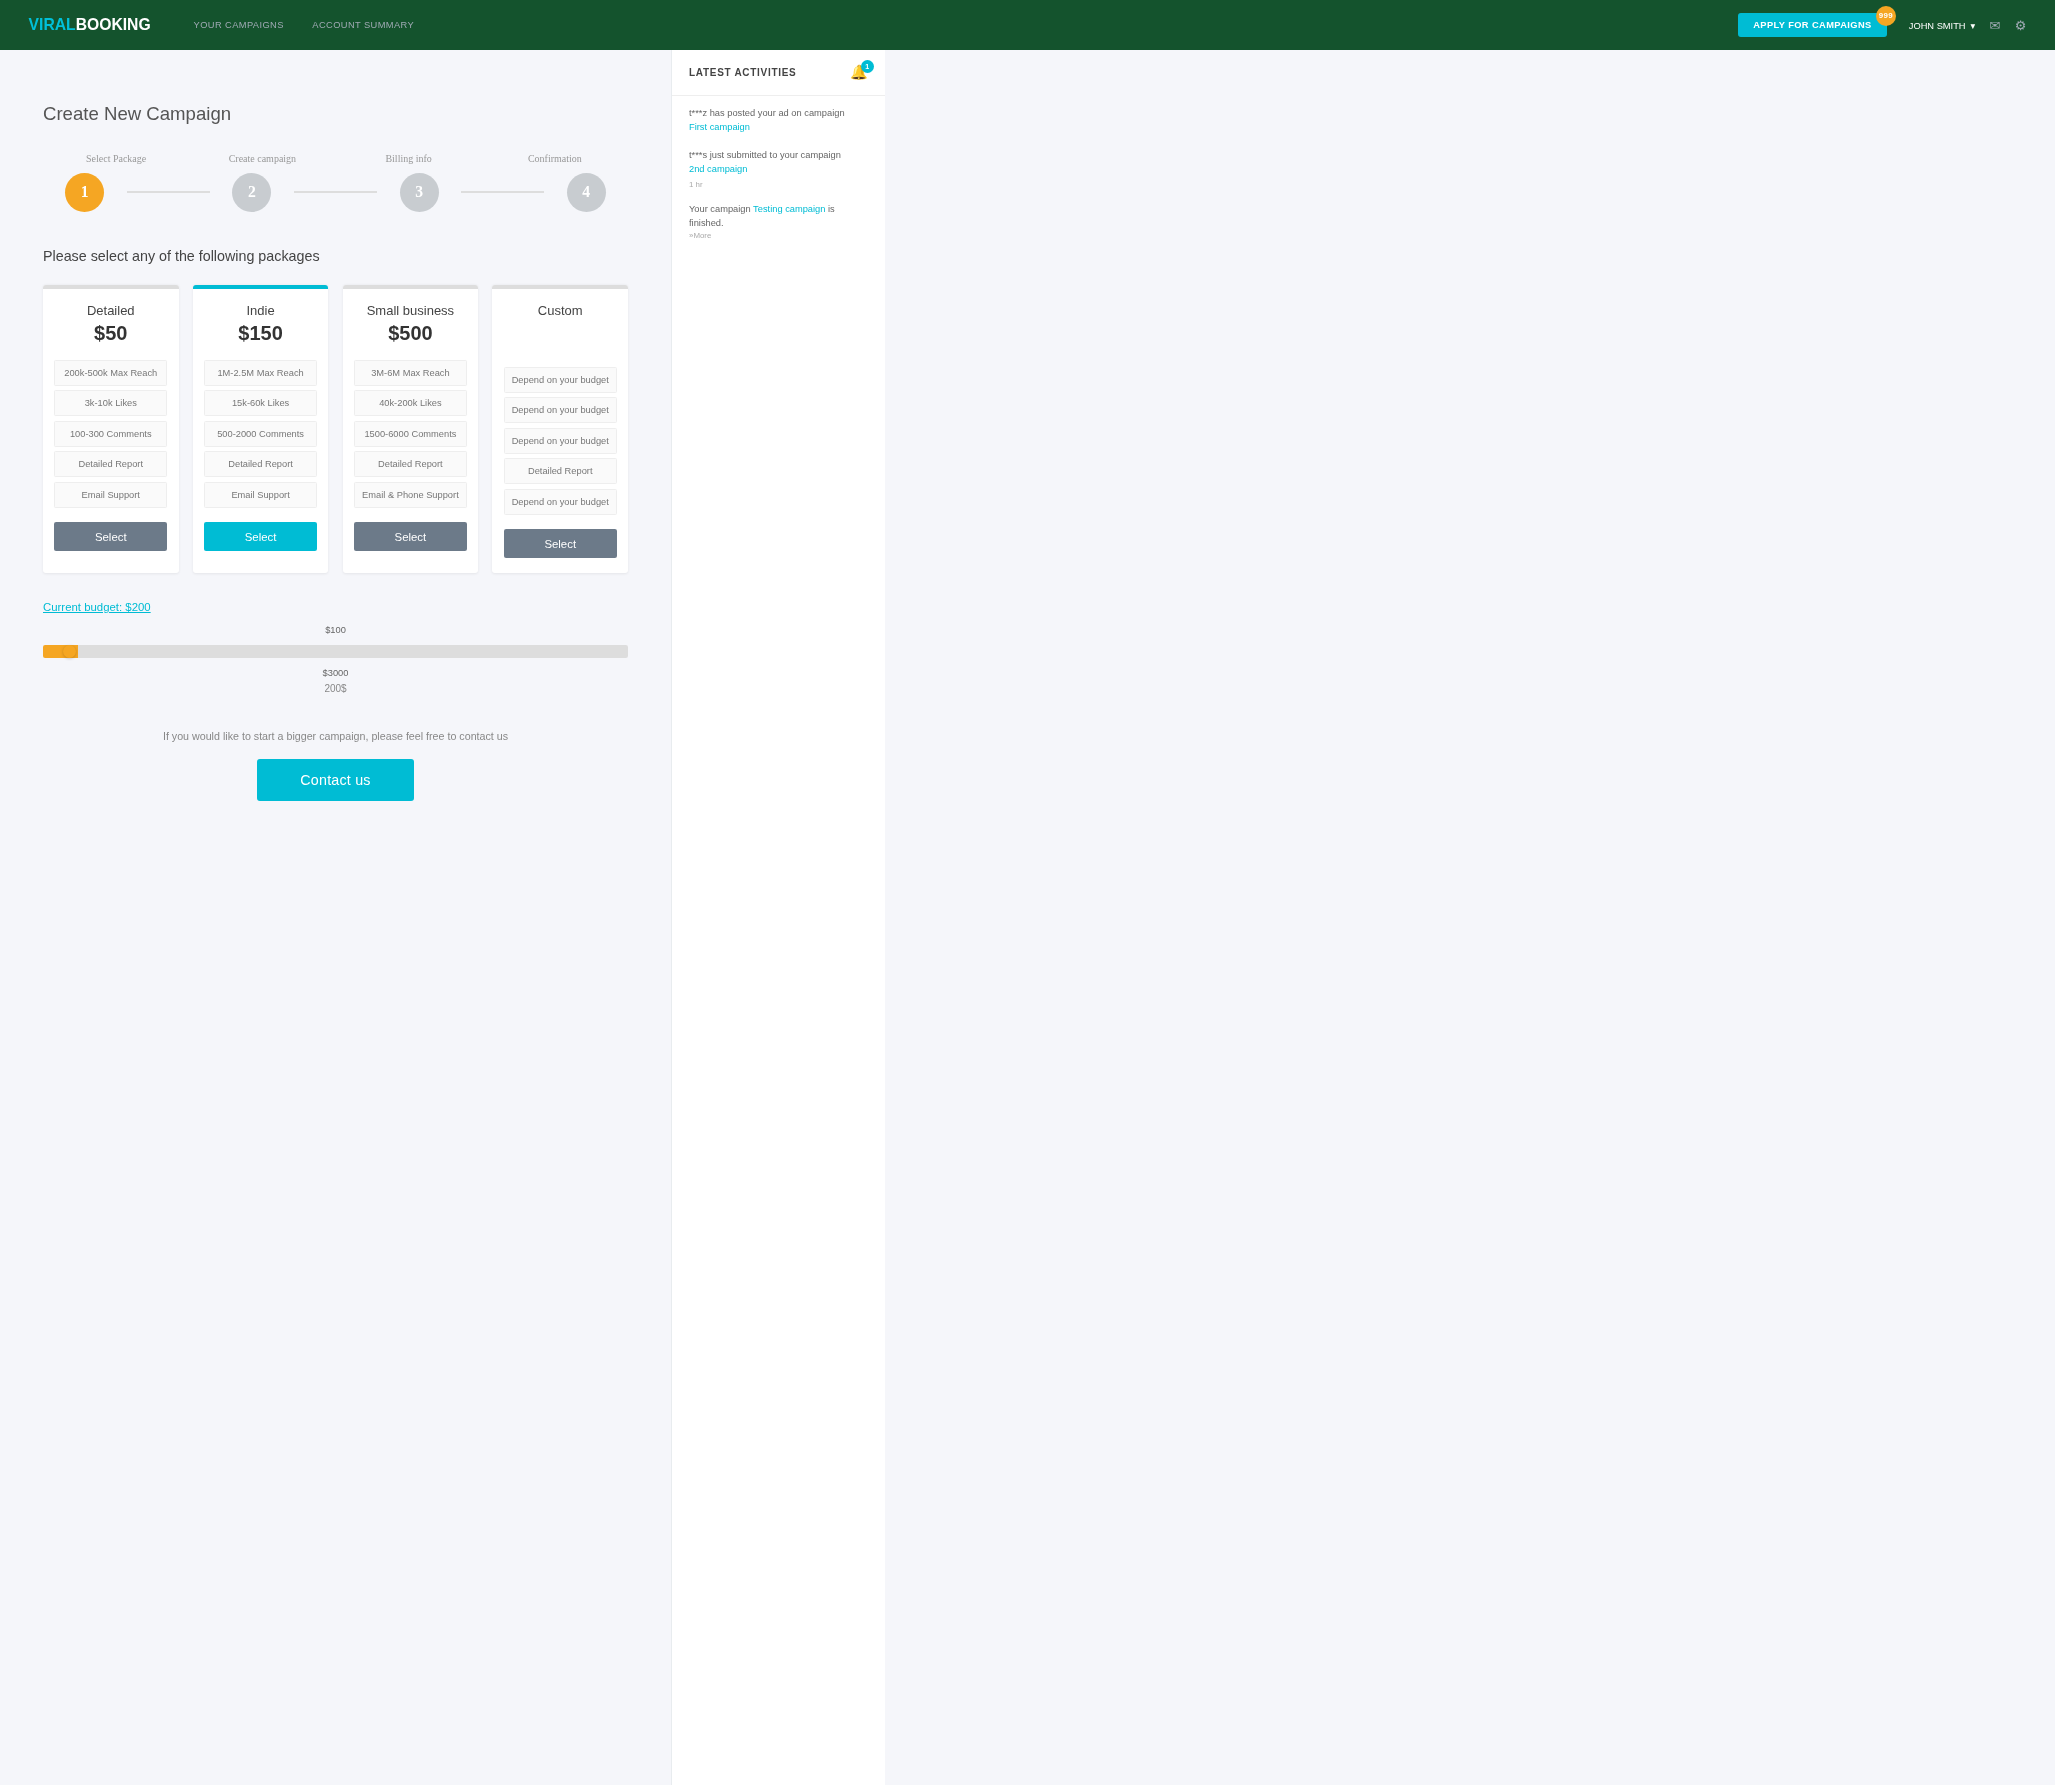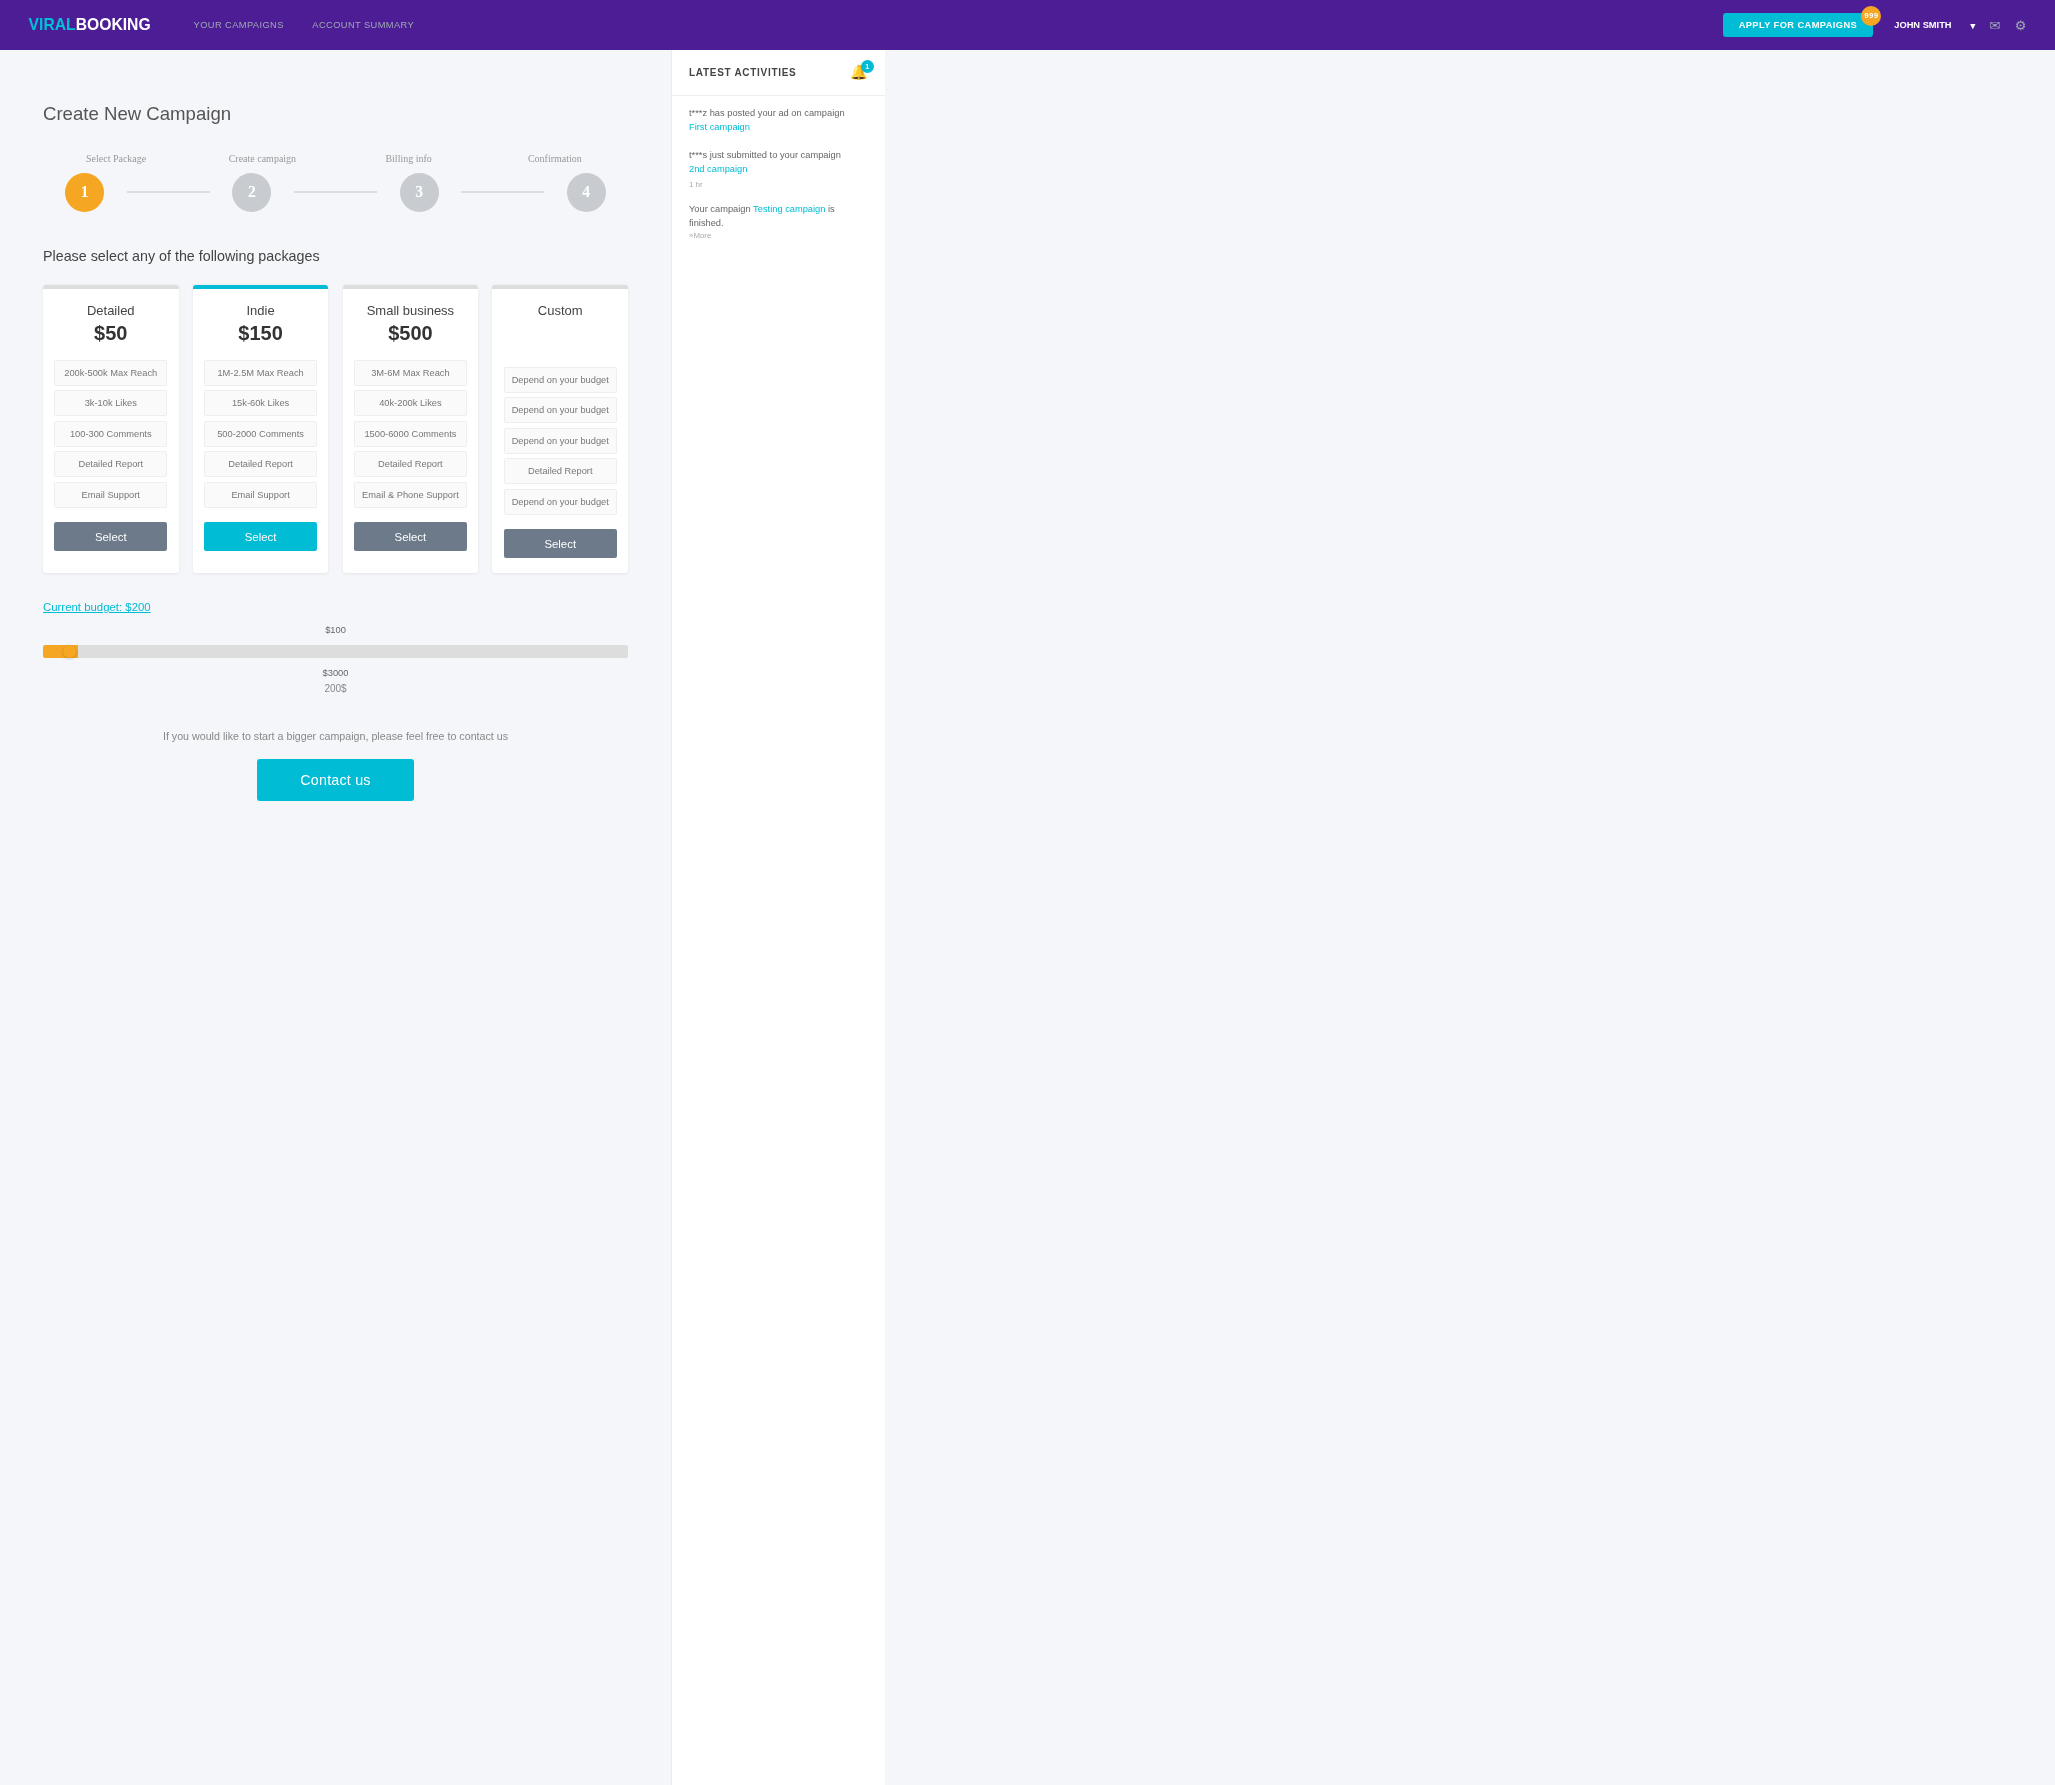--- a/index.html
+++ b/index.html
@@ -1,20 +1,20 @@
 <!DOCTYPE html>
 <html style="font-size:11.4px"><head>
   <meta charset="utf-8">
   <style>
     * { box-sizing: border-box; margin: 0; padding: 0; }
     body { font-family: 'Segoe UI', Arial, sans-serif; background: #f5f6fa; color: #333; }
 
     
     .navbar {
-      background: #4c1d95;
+      background: #14532d;
       display: flex;
       align-items: center;
       padding: 0 28.6px;
       height: 50px;
       position: relative;
       z-index: 10;
     }
     .navbar-logo {
       font-size: 15.7px;
       font-weight: 700;
@@ -66,24 +66,24 @@
     }
     .navbar-right {
       display: flex;
       align-items: center;
       gap: 14.3px;
       margin-left: 21.4px;
     }
     .navbar-user {
       color: #fff;
       font-size: 9.3px;
-      font-weight: 700;
-      display: flex;
-      align-items: center;
-      gap: 19px;
+      font-weight: 400;
+      display: flex;
+      align-items: flex-end;
+      gap: 5px;
       cursor: pointer;
     }
     .navbar-icon {
       color: #a0aab4;
       font-size: 13px;
       cursor: pointer;
     }
 
     
     .page-container {

